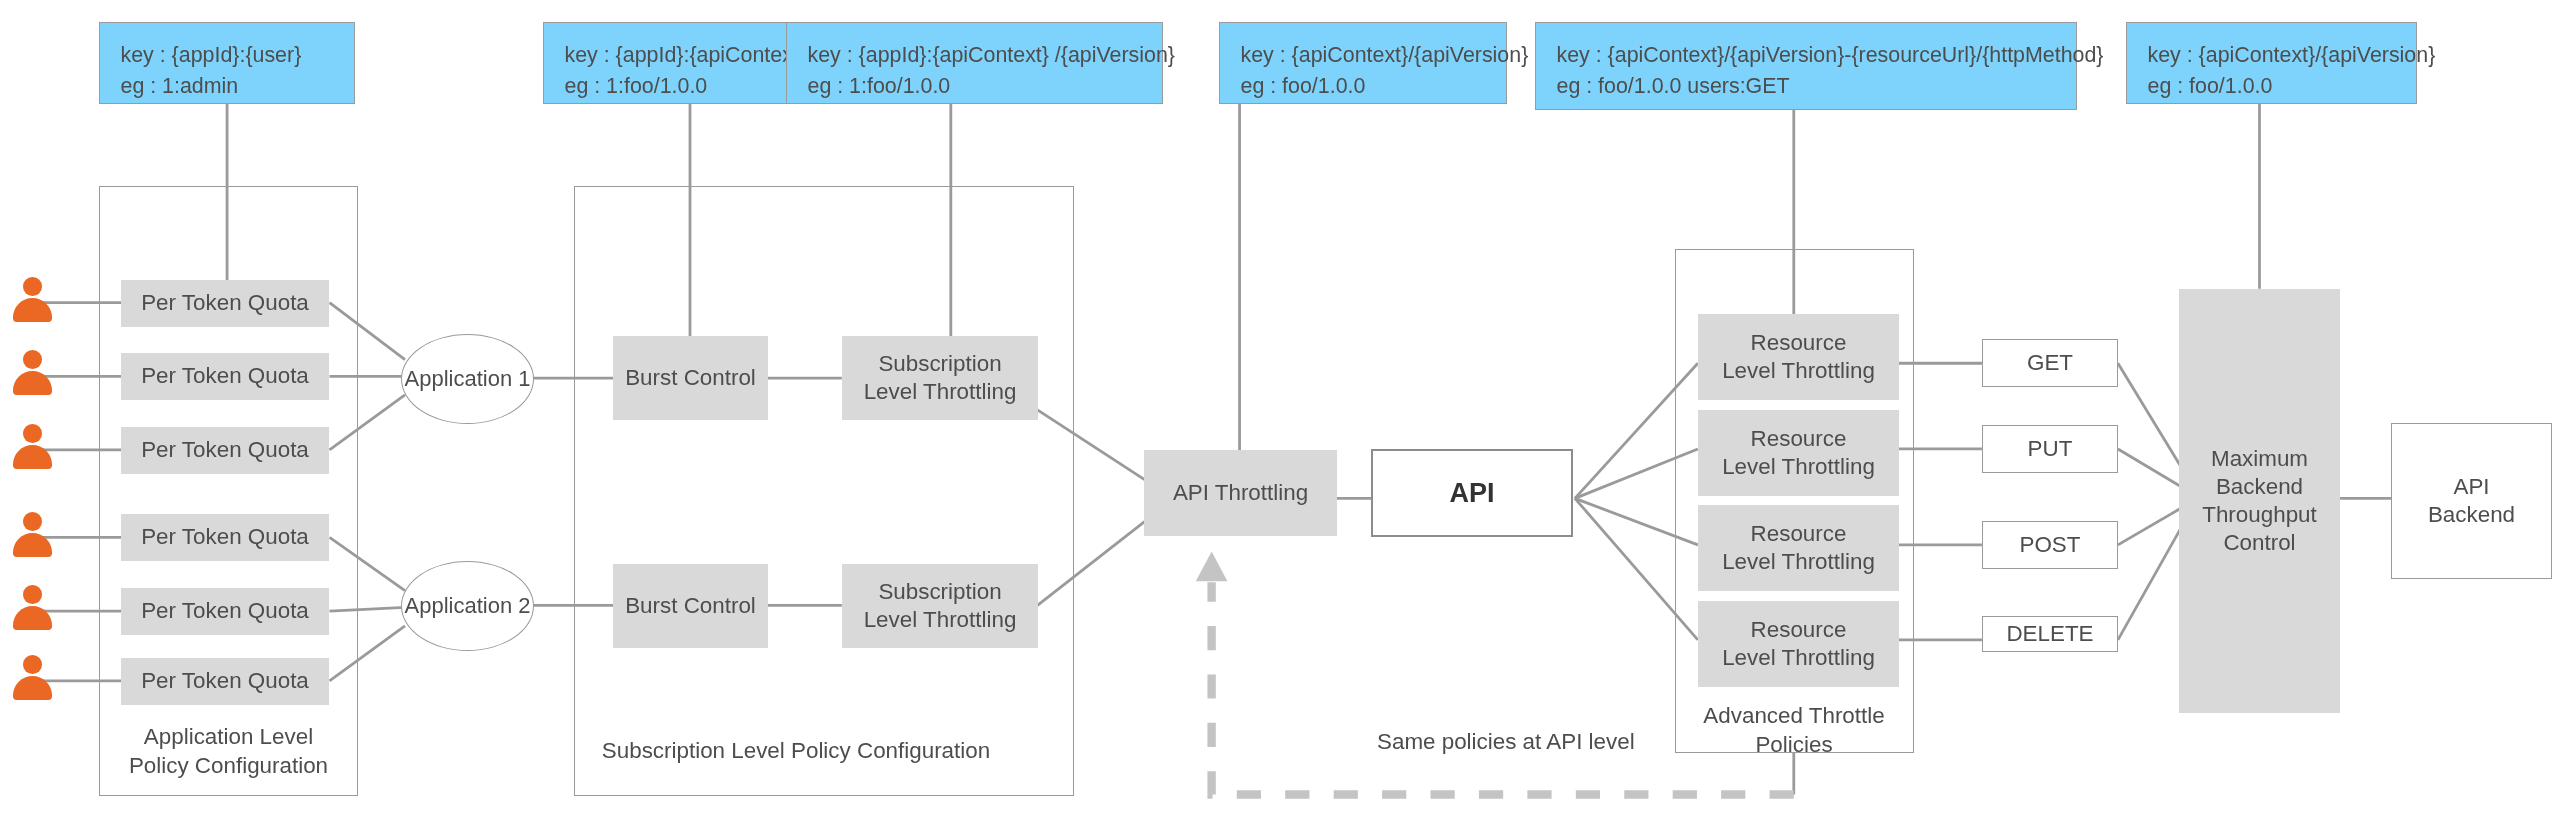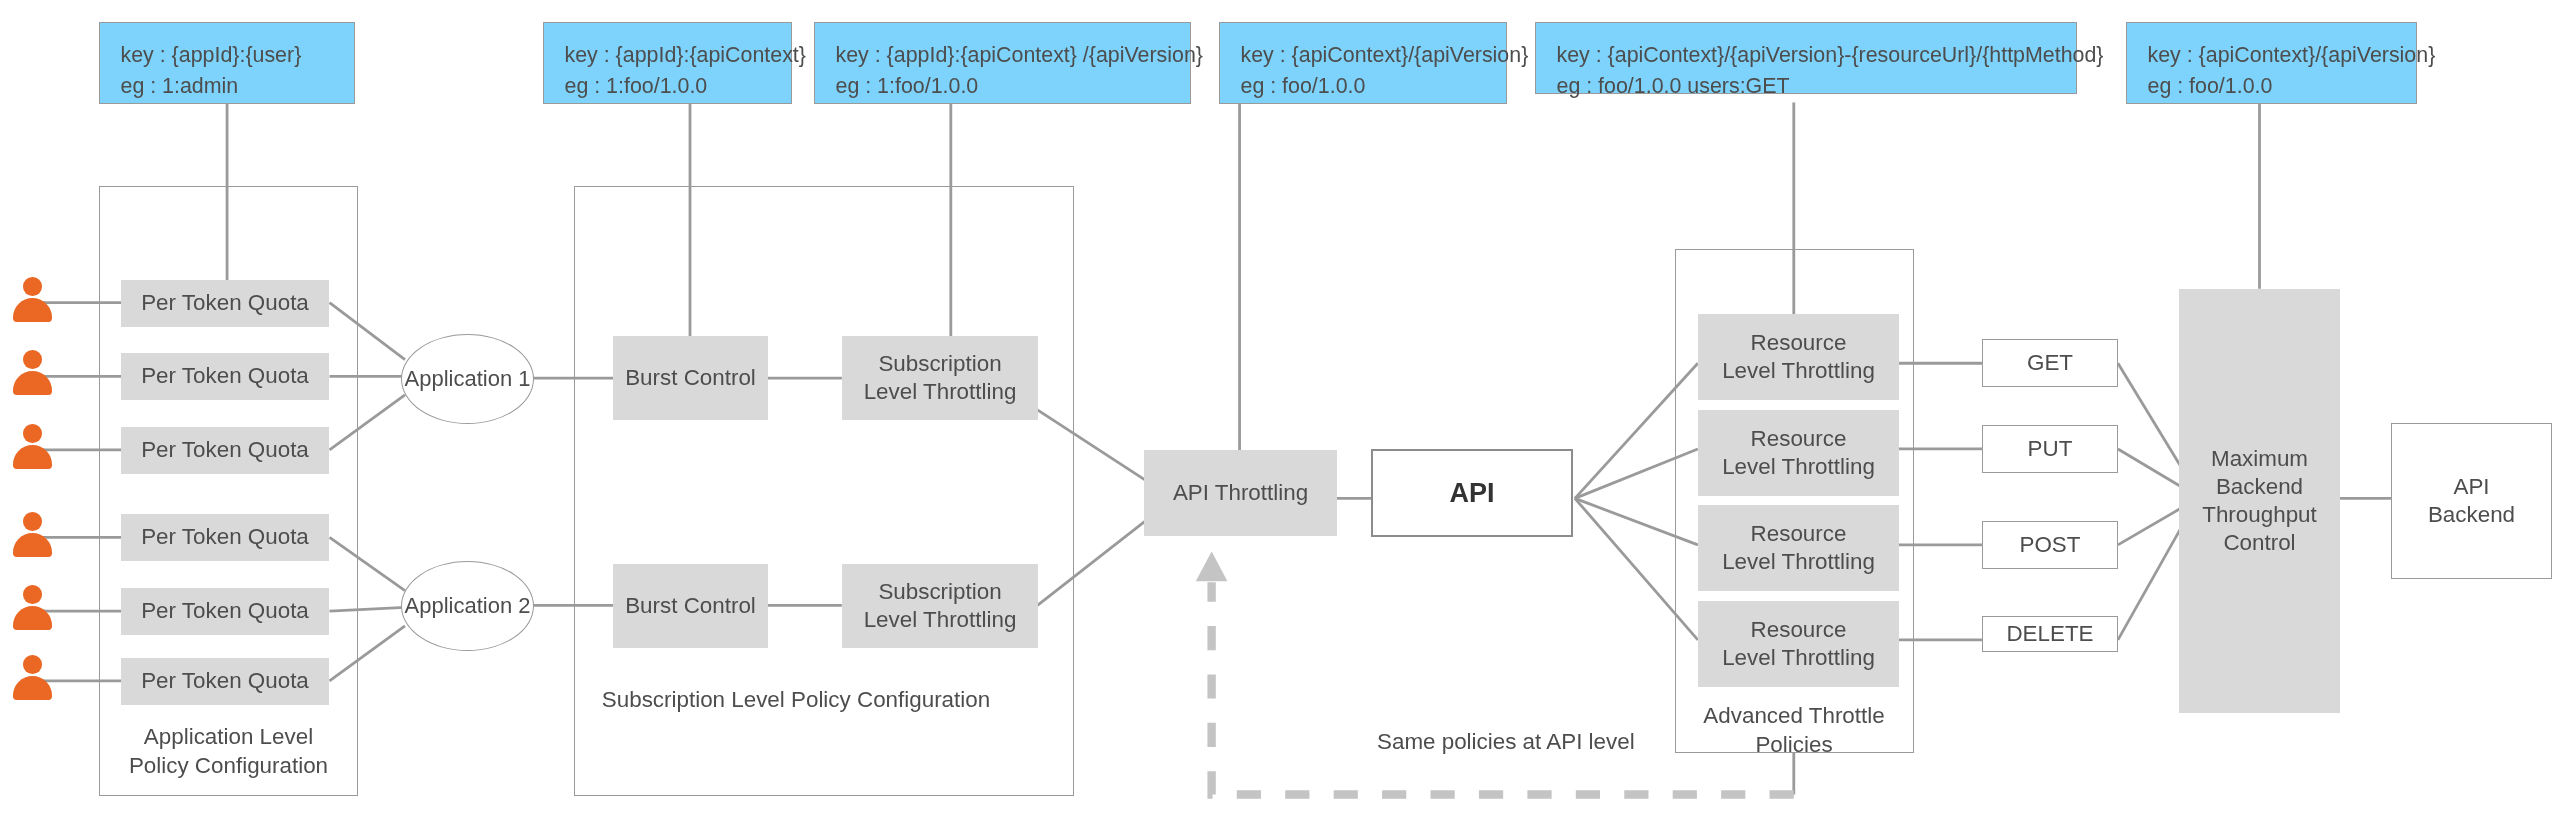--- a/index.html
+++ b/index.html
@@ -191,48 +191,48 @@
   <div class="node keybox" style="left:99px; top:22.4px; width:256px; height:82px;">
     <div class="kline">key : {appId}:{user}</div>
     <div class="kline">eg : 1:admin</div>
   </div>
 
   <div class="node keybox" style="left:543px; top:22.4px; width:249px; height:82px;">
     <div class="kline">key : {appId}:{apiContext}</div>
     <div class="kline">eg : 1:foo/1.0.0</div>
   </div>
 
-  <div class="node keybox" style="left:814px; top:22.4px; width:377px; height:82px;">
+  <div class="node keybox" style="left:786px; top:22.4px; width:377px; height:82px;">
     <div class="kline">key : {appId}:{apiContext} /{apiVersion}</div>
     <div class="kline">eg : 1:foo/1.0.0</div>
   </div>
 
   <div class="node keybox" style="left:1219px; top:22.4px; width:288px; height:82px;">
     <div class="kline">key : {apiContext}/{apiVersion}</div>
     <div class="kline">eg : foo/1.0.0</div>
   </div>
 
-  <div class="node keybox" style="left:1535px; top:22.4px; width:542px; height:72px;">
+  <div class="node keybox" style="left:1535px; top:22.4px; width:542px; height:88px;">
     <div class="kline">key : {apiContext}/{apiVersion}-{resourceUrl}/{httpMethod}</div>
     <div class="kline">eg : foo/1.0.0 users:GET</div>
   </div>
 
   <div class="node keybox" style="left:2126px; top:22.4px; width:291px; height:82px;">
     <div class="kline">key : {apiContext}/{apiVersion}</div>
     <div class="kline">eg : foo/1.0.0</div>
   </div>
 
   <div class="node container" style="left:99px; top:186px; width:259px; height:610px;"></div>
   <div class="container-label" style="left:99px; top:722px; width:259px;">
     <div>Application Level</div>
     <div>Policy Configuration</div>
   </div>
 
   <div class="node container" style="left:574px; top:186px; width:500px; height:610px;"></div>
-  <div class="container-label" style="left:574px; top:685px; width:444px;">
+  <div class="container-label" style="left:574px; top:736px; width:444px;">
     <div>Subscription Level Policy Configuration</div>
   </div>
 
   <div class="node container" style="left:1675px; top:249px; width:239px; height:504px;"></div>
   <div class="container-label" style="left:1659px; top:688px; width:270px;margin-top:13px;">
     <div>Advanced Throttle</div>
     <div>Policies</div>
   </div>
 
   <div class="user-icon" style="left:13px; top:277px;">

